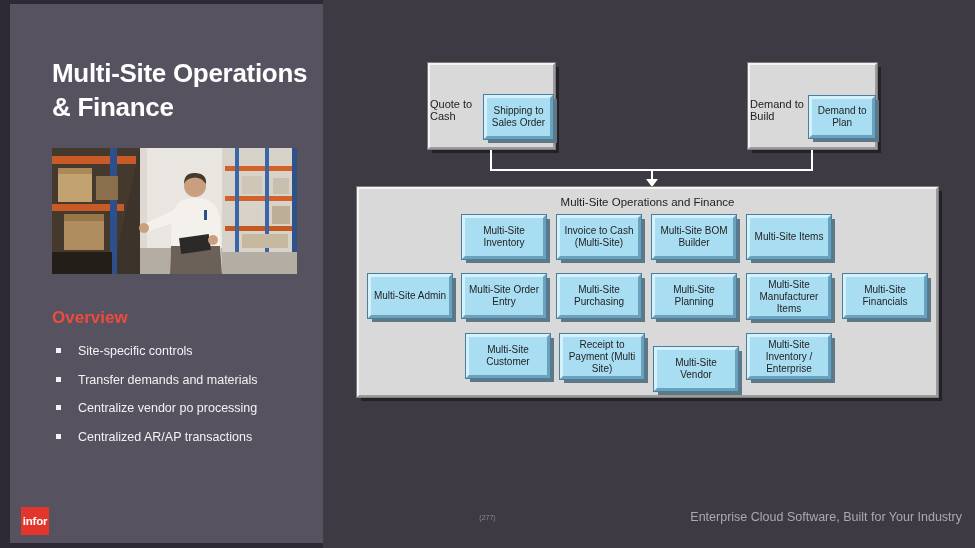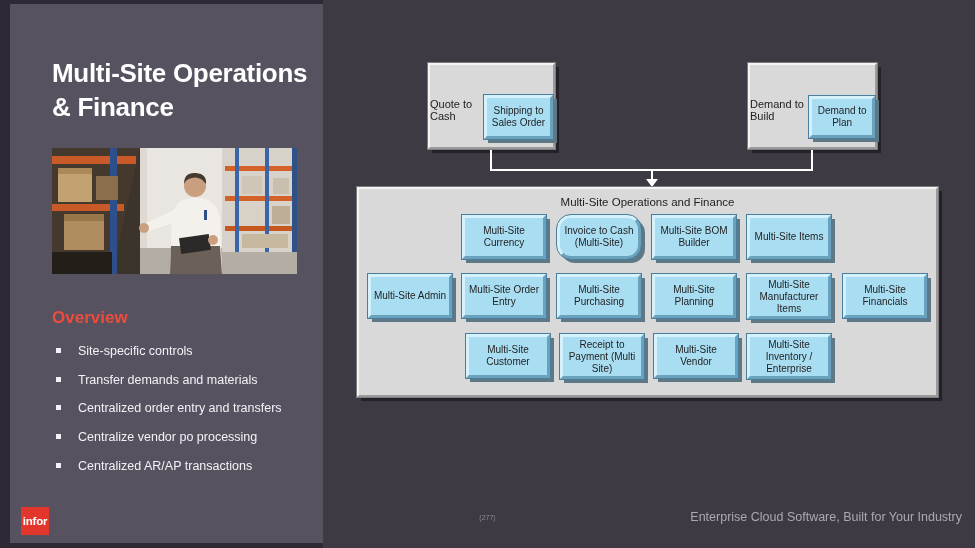--- a/index.html
+++ b/index.html
@@ -150,21 +150,21 @@
 
       <rect x="152" y="62" width="3" height="10" fill="#2d4f8c"></rect>
     </svg>
   </div>
 
   <h2 class="overview-heading">Overview</h2>
 
   <ul class="bullet-list">
     <li><span class="sq"></span><span>Site-specific controls</span></li>
     <li><span class="sq"></span><span>Transfer demands and materials</span></li>
-    <li><span class="sq"></span><span>Centralized order entry and transfers</span></li>
+    <li><span class="sq"></span></li>
     <li><span class="sq"></span><span>Centralize vendor po processing</span></li>
     <li><span class="sq"></span><span>Centralized AR/AP transactions</span></li>
   </ul>
 </div>
 
 <div class="infor-logo">infor</div>
 <div class="page-number">(277)</div>
 <div class="tagline">Enterprise Cloud Software, Built for Your Industry</div>
 
 <div class="gray3d topbox" style="left:428px; top:63px; width:127px; height:86px;">
@@ -180,28 +180,28 @@
 <div class="conn" style="left:490px; top:150px; width:2px; height:21px;"></div>
 <div class="conn" style="left:811px; top:150px; width:2px; height:21px;"></div>
 <div class="conn" style="left:490px; top:169px; width:323px; height:2px;"></div>
 <div class="conn" style="left:651px; top:169px; width:2px; height:11px;"></div>
 <div class="arrowhead" style="left:646px; top:179px;"></div>
 
 <div class="gray3d" style="left:357px; top:187px; width:581px; height:210px;">
   <div class="container-title">Multi-Site Operations and Finance</div>
 </div>
 
-<div class="btn3d" style="left:462px; top:215px;">Multi-Site Currency</div>
-<div class="btn3d" style="left:557px; top:215px;border-radius:14px;">Invoice to Cash (Multi-Site)</div>
+<div class="btn3d" style="left:462px; top:215px;">Multi-Site Inventory</div>
+<div class="btn3d" style="left:557px; top:215px;">Invoice to Cash (Multi-Site)</div>
 <div class="btn3d" style="left:652px; top:215px;">Multi-Site BOM Builder</div>
 <div class="btn3d" style="left:747px; top:215px;">Multi-Site Items</div>
 
 <div class="btn3d" style="left:368px; top:274px;text-align:right;">Multi-Site Admin</div>
 <div class="btn3d" style="left:462px; top:274px;">Multi-Site Order Entry</div>
 <div class="btn3d" style="left:557px; top:274px;">Multi-Site Purchasing</div>
 <div class="btn3d" style="left:652px; top:274px;">Multi-Site Planning</div>
 <div class="btn3d" style="left:747px; top:274px;">Multi-Site Manufacturer Items</div>
 <div class="btn3d" style="left:843px; top:274px;">Multi-Site Financials</div>
 
 <div class="btn3d" style="left:466px; top:334px;">Multi-Site Customer</div>
 <div class="btn3d" style="left:560px; top:334px;">Receipt to Payment (Multi Site)</div>
-<div class="btn3d" style="left:654px; top:334px;">Multi-Site Vendor</div>
+<div class="btn3d" style="left:654px; top:347px;">Multi-Site Vendor</div>
 <div class="btn3d" style="left:747px; top:334px;">Multi-Site Inventory / Enterprise</div>
 
 </body></html>

